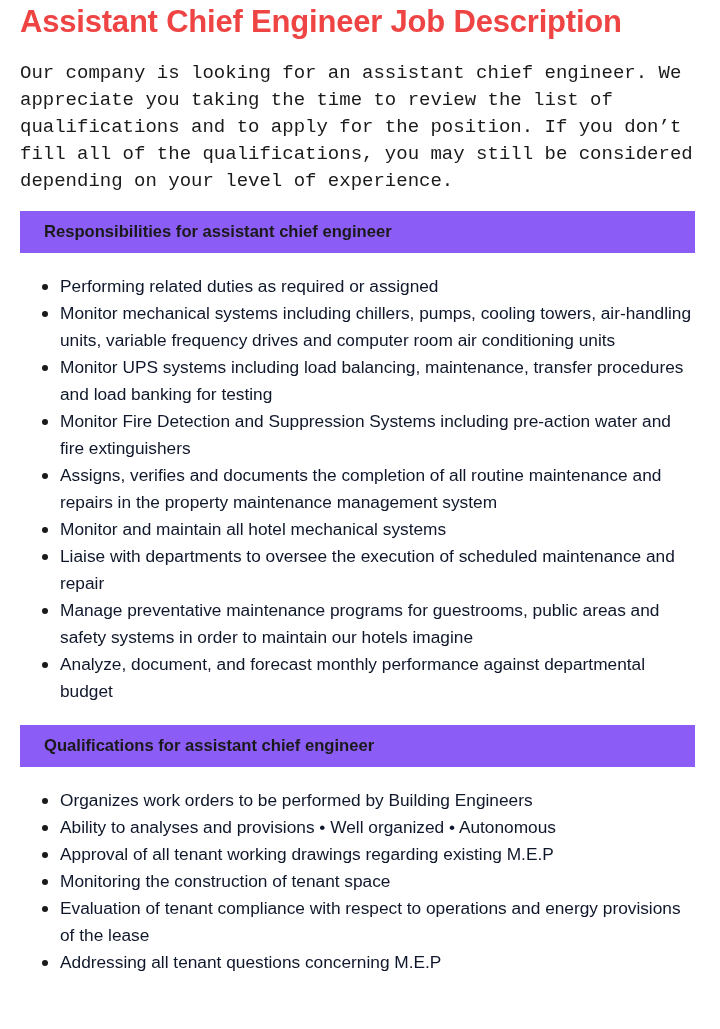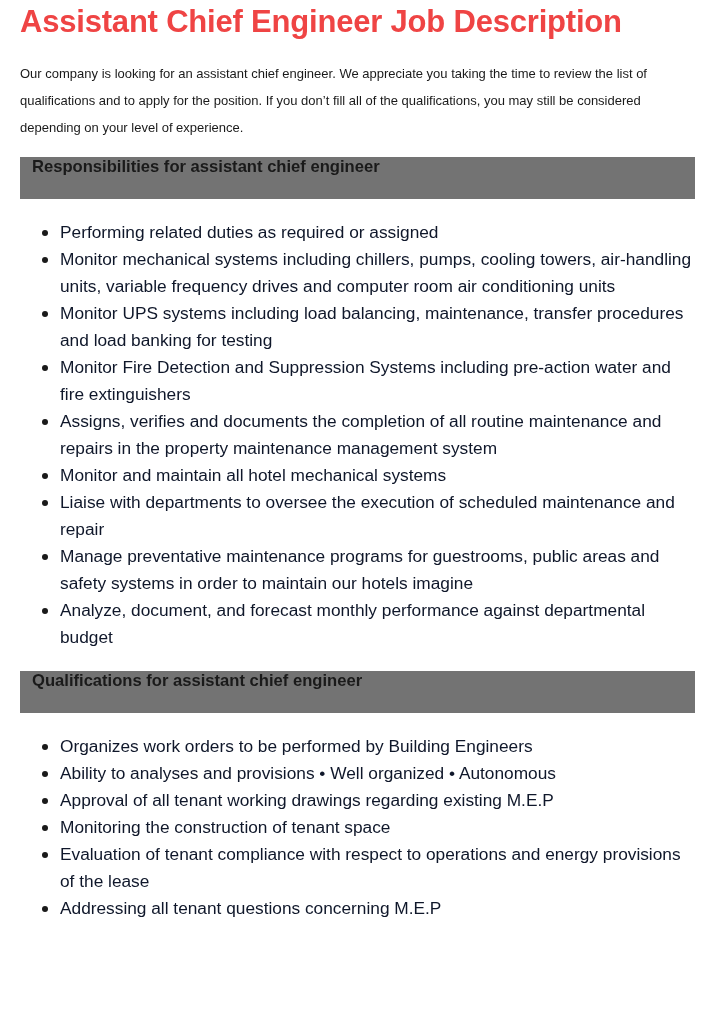--- a/index.html
+++ b/index.html
@@ -25,32 +25,33 @@
       height: 42px;
       font-size: 31px;
       font-weight: bold;
       text-align: left;
       line-height: 40px;
       letter-spacing: -0.2px;
       color: #ef4444;
     }
     .intro {
       margin: 16px 0 0 0;
-      font-size: 13px;
+      font-size: 19px;
       line-height: 27px;
       color: #1a1a1a;
+      font-family: Liberation Mono, monospace;
     }
     .section-header {
       margin-top: 16px;
-      background: #737373;
+      background: #8b5cf6;
       height: 42px;
       box-sizing: border-box;
-      padding-left: 12px;
+      padding-left: 24px;
       display: flex;
-      align-items: flex-start;
+      align-items: center;
       font-size: 16.6px;
       font-weight: bold;
       color: #1a1a1a;
     }
     ul.items {
       list-style: none;
       margin: 20px 0 0 0;
       padding: 0;
     }
     ul.items li {

